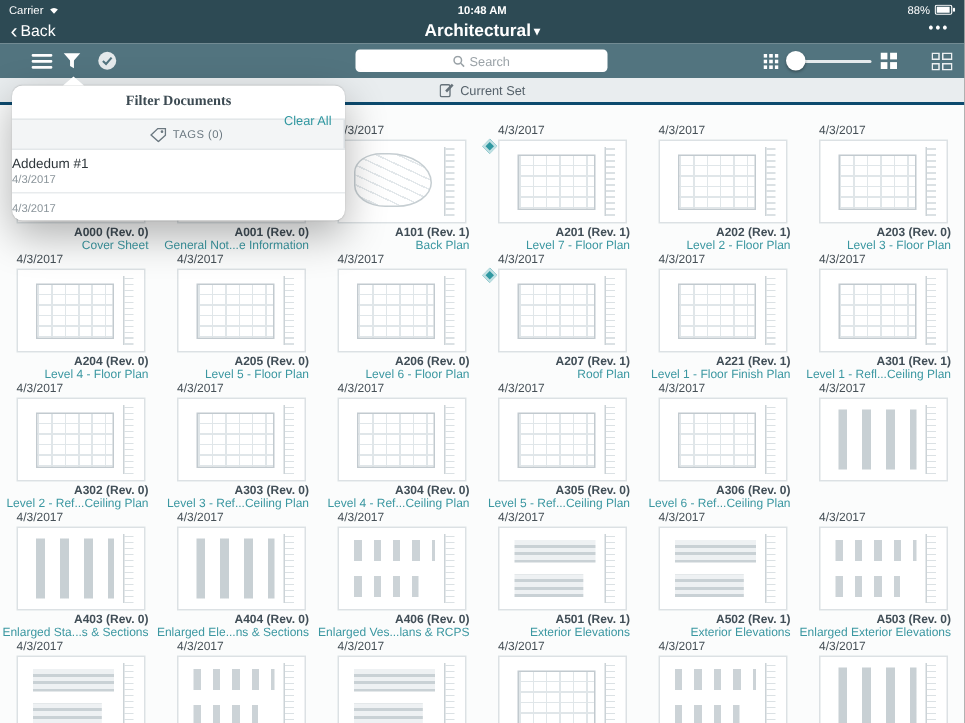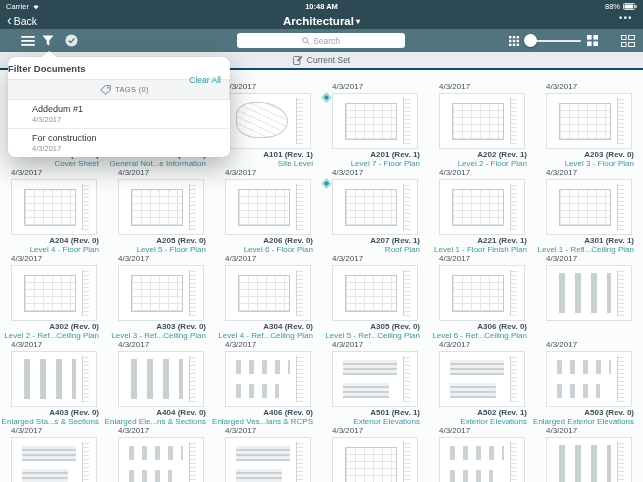--- a/index.html
+++ b/index.html
@@ -62,28 +62,28 @@
     transform:rotate(45deg);box-shadow:inset 0 0 0 1.5px rgba(255,255,255,.7);}
   .labels{position:absolute;right:8px;top:71px;text-align:right;white-space:nowrap;line-height:1.12;}
   .doc-code{font-size:8px;font-weight:bold;color:#414e57;}
   .doc-title{font-size:8px;color:#3b97a1;}
   
   .popup{position:absolute;left:8px;top:57px;width:222px;background:#fff;border-radius:7px;
     box-shadow:0 10px 28px rgba(0,0,0,.3),0 0 1px rgba(0,0,0,.2);z-index:10;}
   .popup::before{content:"";position:absolute;top:-6px;left:34px;width:0;height:0;
     border-left:7px solid transparent;border-right:7px solid transparent;border-bottom:6px solid #fff;}
   .popup-header{height:22px;position:relative;display:flex;align-items:center;}
-  .popup-title{position:absolute;left:0;right:0;font-size:9.5px;font-weight:bold;color:#3c4a52;}
+  .popup-title{position:absolute;left:0;right:0;text-align:center;font-size:9.5px;font-weight:bold;color:#3c4a52;font-family:Liberation Serif, serif;}
   .clear-all{position:absolute;right:9px;font-size:8.5px;color:#2f97a0;margin-top:24px;}
   .popup-tabs{height:21px;background:#f3f5f6;border-top:1px solid #e3e7e9;border-bottom:1px solid #e3e7e9;display:flex;}
   .ptab{flex:1;display:flex;align-items:center;justify-content:center;gap:4px;
     font-size:7.5px;letter-spacing:.3px;color:#6b7880;padding-left:12px;}
   .ptab:first-child{border-right:1px solid #d9dee1;}
   .ptab.active{color:#2f97a0;}
-  .popup-item{padding:4px 24px 4px;border-bottom:1px solid #e8ebed;}
+  .popup-item{padding:4px 0 4px;border-bottom:1px solid #e8ebed;}
   .popup-item:last-child{border-bottom:none;}
   .pi-name{font-size:9px;color:#2e363b;}
   .pi-date{font-size:7.5px;color:#8a949a;margin-top:1px;}
 </style>
 </head>
 <body>
 
 <div class="screen">
 
   <div class="statusbar">
@@ -207,21 +207,21 @@
           <div class="doc-title">General Not...e Information</div>
         </div>
       </div>
       <div class="cell">
         <div class="date">4/3/2017</div>
         <div class="thumb site">
           <span class="badge"></span>
         </div>
         <div class="labels">
           <div class="doc-code">A101 (Rev. 1)</div>
-          <div class="doc-title">Site Level</div>
+          <div class="doc-title">Back Plan</div>
         </div>
       </div>
       <div class="cell">
         <div class="date">4/3/2017</div>
         <div class="thumb plan">
           <span class="badge"></span>
         </div>
         <div class="labels">
           <div class="doc-code">A201 (Rev. 1)</div>
           <div class="doc-title">Level 7 - Floor Plan</div>
@@ -424,19 +424,18 @@
           </svg>
           <span>TAGS (0)</span>
         </div>
       </div>
     <div id="popup-items">
         <div class="popup-item">
           <div class="pi-name">Addedum #1</div>
           <div class="pi-date">4/3/2017</div>
         </div>
         <div class="popup-item">
-          <div class="pi-name">For construction</div>
           <div class="pi-date">4/3/2017</div>
         </div>
       </div>
   </div>
 
 </div>
 
 </body></html>

